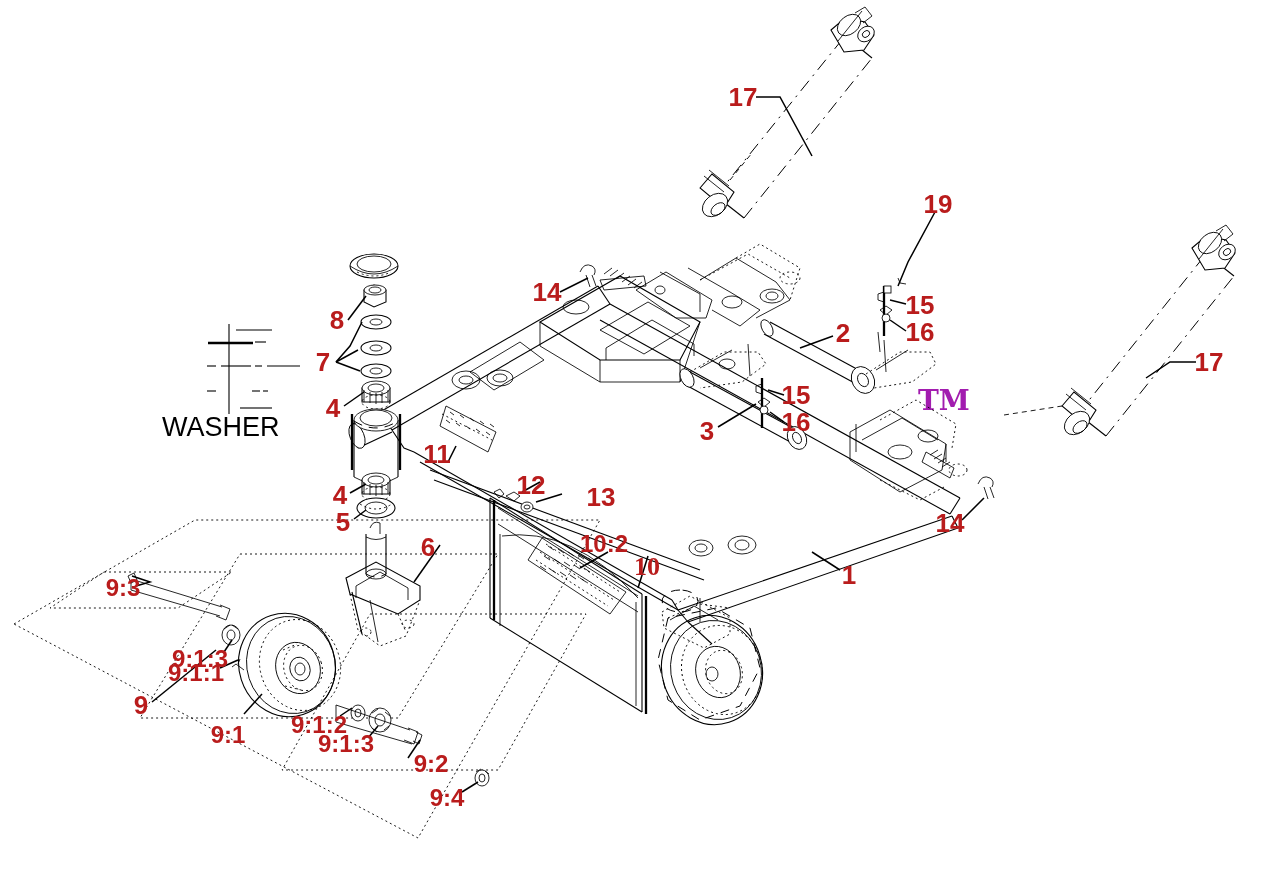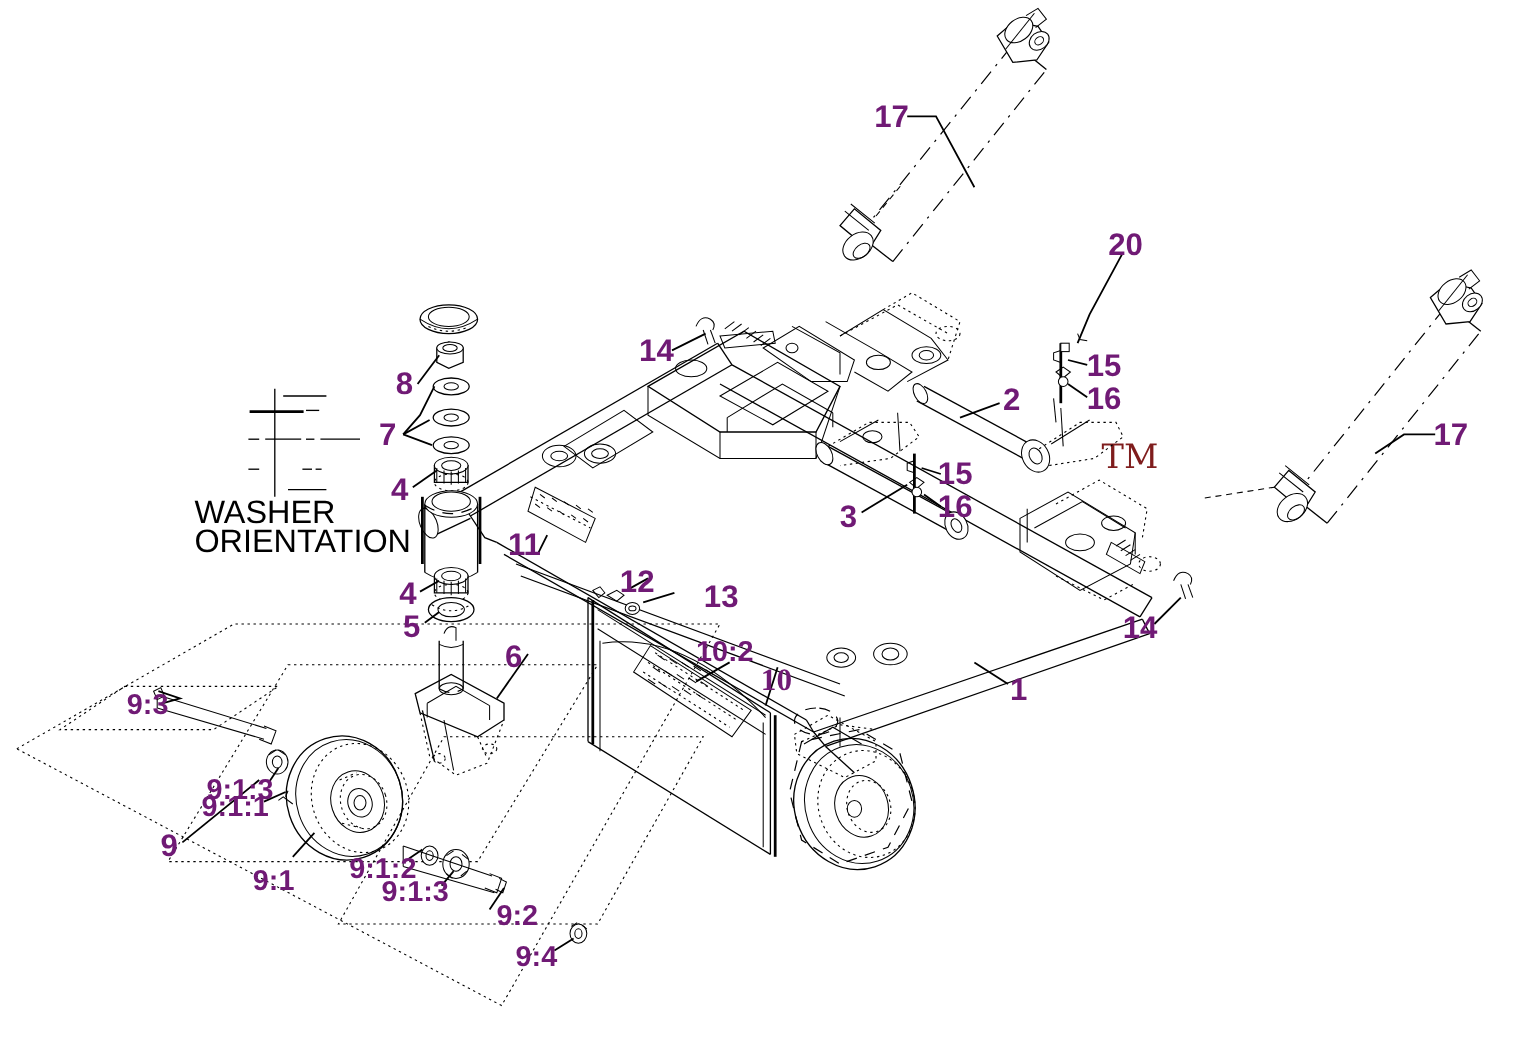--- a/index.html
+++ b/index.html
@@ -7,28 +7,28 @@
   #stage{position:relative;width:1280px;height:874px;background:#fff;}
   svg.layer{position:absolute;left:0;top:0;width:1280px;height:874px;}
   .wm{position:absolute;left:0;top:0;width:1280px;height:874px;pointer-events:none;}
   .wm-text{
     position:absolute;left:330px;top:368px;
     font-family:"DejaVu Serif",serif;
     font-weight:700;font-size:132px;line-height:1;
     color:#d9d9d9;letter-spacing:-4px;white-space:nowrap;
   }
   .wm-tm{
-    position:absolute;left:918px;top:364px;
+    position:absolute;left:918px;top:384px;
     font-family:"DejaVu Serif",serif;
-    font-weight:400;font-size:28px;color:#7f1d1d;
+    font-weight:700;font-size:28px;color:#a21caf;
   }
   .callout{
     position:absolute;
     font-family:"Liberation Sans",sans-serif;
-    font-weight:700;color:#701a75;white-space:nowrap;
+    font-weight:700;color:#b91c1c;white-space:nowrap;
     transform:translate(-50%,-50%);
   }
   .callout.n{font-size:26px;}
   .callout.sub{font-size:24px;}
   .wo-title{
     position:absolute;
     font-family:"Liberation Sans",sans-serif;
     font-size:27px;font-weight:400;color:#000;white-space:nowrap;
     letter-spacing:0px;
   }
@@ -447,25 +447,24 @@
       <path class="solid" d="M255,366 L262,366"></path>
       <path class="solid" d="M267,366 L300,366"></path>
       <path class="solid" d="M207,391 L216,391"></path>
       <path class="solid" d="M252,391 L260,391"></path>
       <path class="solid" d="M263,391 L268,391"></path>
       <path class="solid" d="M240,408 L272,408"></path>
     </g>
   </svg>
 
   <div class="wo-title" style="left:162px; top:412px;">WASHER</div>
-  <div class="wo-title" style="left:162px; top:436px;">ORIENTATION</div>
 
   <div id="callout-layer">
       <div class="callout n" style="left: 743px; top: 97px;">17</div>
-      <div class="callout n" style="left: 938px; top: 204px;">20</div>
+      <div class="callout n" style="left: 938px; top: 204px;">19</div>
       <div class="callout n" style="left: 920px; top: 305px;">15</div>
       <div class="callout n" style="left: 920px; top: 332px;">16</div>
       <div class="callout n" style="left: 843px; top: 333px;">2</div>
       <div class="callout n" style="left: 1209px; top: 362px;">17</div>
       <div class="callout n" style="left: 547px; top: 292px;">14</div>
       <div class="callout n" style="left: 337px; top: 320px;">8</div>
       <div class="callout n" style="left: 323px; top: 362px;">7</div>
       <div class="callout n" style="left: 796px; top: 395px;">15</div>
       <div class="callout n" style="left: 707px; top: 431px;">3</div>
       <div class="callout n" style="left: 796px; top: 422px;">16</div>

